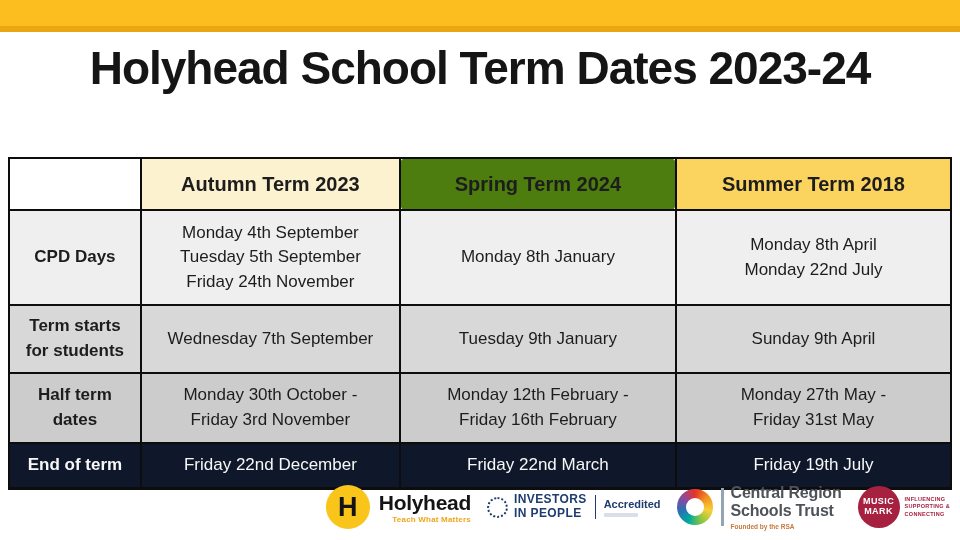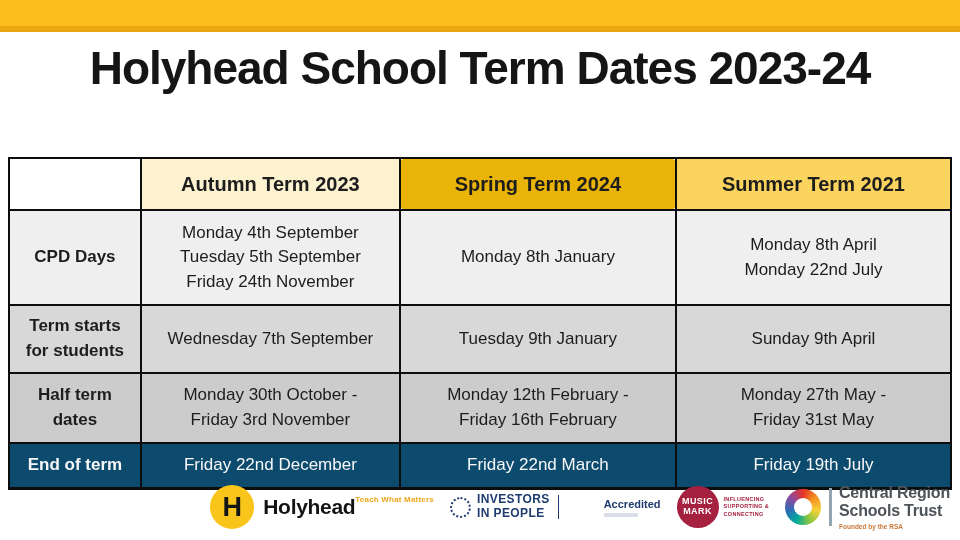--- a/index.html
+++ b/index.html
@@ -46,62 +46,62 @@
   table.terms tr:last-child th, table.terms tr:last-child td { border-bottom-width: 3px; }
   col.c-label { width: 14%; }
   col.c-autumn { width: 27.5%; }
   col.c-spring { width: 29.3%; }
   col.c-summer { width: 29.2%; }
 
   tr.head-row { height: 52px; }
   tr.head-row th { font-size: 20px; font-weight: 700; }
   .hc-blank  { background: #ffffff; }
   .hc-autumn { background: #FDF2D0; }
-  .hc-spring { background: #eab308; border-radius: 6px; }
+  .hc-spring { background: #4d7c0f; border-radius: 6px; }
   .hc-summer { background: #FBD45F; }
 
   tr.row-cpd   { height: 95px; }
   tr.row-start { height: 68px; }
   tr.row-half  { height: 70px; padding-left: 24px; }
   tr.row-end   { height: 45px; }
 
   tr.row-cpd   th, tr.row-cpd   td { background: #EFEFEF; }
   tr.row-start th, tr.row-start td { background: #D8D8D8; }
   tr.row-half  th, tr.row-half  td { background: #CCCCCC; }
-  tr.row-end   th, tr.row-end   td { background: #0c4a6e; color: #F7F7F7; }
+  tr.row-end   th, tr.row-end   td { background: #0f172a; color: #F7F7F7; }
 
   th.row-label { font-weight: 700; font-size: 17px; line-height: 1.25; }
 
   
   .footer {
     position: absolute; right: 10px; bottom: 6px; height: 54px;
     display: flex; align-items: center; gap: 16px;
   }
   .logo-group { display: flex; align-items: center; }
 
   
   .hh-circle {
     width: 44px; height: 44px; border-radius: 50%;
     background: #F9C51B;
     display: flex; align-items: center; justify-content: center;
     font-weight: 900; font-size: 27px; color: #141414;
     transform: none;
   }
-  .hh-text { margin-left: 9px; display: flex; flex-direction: row; align-items: flex-start; }
+  .hh-text { margin-left: 9px; display: flex; flex-direction: column; align-items: flex-end; }
   .hh-name { font-size: 21px; font-weight: 800; color: #141414; letter-spacing: -0.3px; }
   .hh-tagline { font-size: 8px; font-weight: 700; color: #EDA71C; margin-top: 0; letter-spacing: 0.2px; }
 
   
   .iip-circle {
     width: 21px; height: 21px; border-radius: 50%;
     border: 2.5px dotted #1E3C70; margin-right: 6px; flex: none;
   }
   .iip-words { font-size: 12px; font-weight: 700; color: #1E3C70; line-height: 1.15; letter-spacing: 0.4px; }
   .iip-divider { width: 1px; height: 24px; background: #1E3C70; margin: 0 8px; }
-  .iip-accredited { display: flex; flex-direction: column; margin-left: 37px; }
+  .iip-accredited { display: flex; flex-direction: column; }
   .iip-acc-text { font-size: 11px; font-weight: 700; color: #1E3C70; }
   .iip-acc-sub { width: 34px; height: 4px; background: #D9DEE8; margin-top: 3px; border-radius: 1px; }
 
   
   .mm-circle {
     width: 42px; height: 42px; border-radius: 50%;
     background: #A62040;
     display: flex; flex-direction: column; align-items: center; justify-content: center;
     color: #ffffff; font-weight: 700; font-size: 9px; line-height: 1.1; letter-spacing: 0.4px;
   }
@@ -137,21 +137,21 @@
     <col class="c-label">
       <col class="c-autumn">
       <col class="c-spring">
       <col class="c-summer">
   </colgroup>
   <tbody>
       <tr class="head-row">
     <th class="hc-blank"></th>
     <th class="hc-autumn">Autumn Term 2023</th>
     <th class="hc-spring">Spring Term 2024</th>
-    <th class="hc-summer">Summer Term 2021</th>
+    <th class="hc-summer">Summer Term 2018</th>
   </tr>
   <tr class="row-cpd">
     <th class="row-label preline">CPD Days</th>
     <td class="preline">Monday 4th September
 Tuesday 5th September
 Friday 24th November</td>
     <td class="preline">Monday 8th January</td>
     <td class="preline">Monday 8th April
 Monday 22nd July</td>
   </tr>
@@ -198,32 +198,32 @@
       <div>IN PEOPLE</div>
     </div>
     <div class="iip-divider"></div>
     <div class="iip-accredited">
       <span class="iip-acc-text">Accredited</span>
       <span class="iip-acc-sub"></span>
     </div>
   </div>
 
   <div class="logo-group">
-    <div class="mm-circle">
-      <span>MUSIC</span>
-      <span>MARK</span>
-    </div>
-    <div class="mm-side preline">INFLUENCING
-SUPPORTING &amp;
-CONNECTING</div>
-  </div>
-
-  <div class="logo-group">
     <div class="crst-swirl"></div>
     <div class="crst-bar"></div>
     <div class="crst-text">
       <span class="crst-name preline">Central Region
 Schools Trust</span>
       <span class="crst-sub">Founded by the RSA</span>
     </div>
   </div>
 
+  <div class="logo-group">
+    <div class="mm-circle">
+      <span>MUSIC</span>
+      <span>MARK</span>
+    </div>
+    <div class="mm-side preline">INFLUENCING
+SUPPORTING &amp;
+CONNECTING</div>
+  </div>
+
 </div>
 
 </body></html>

